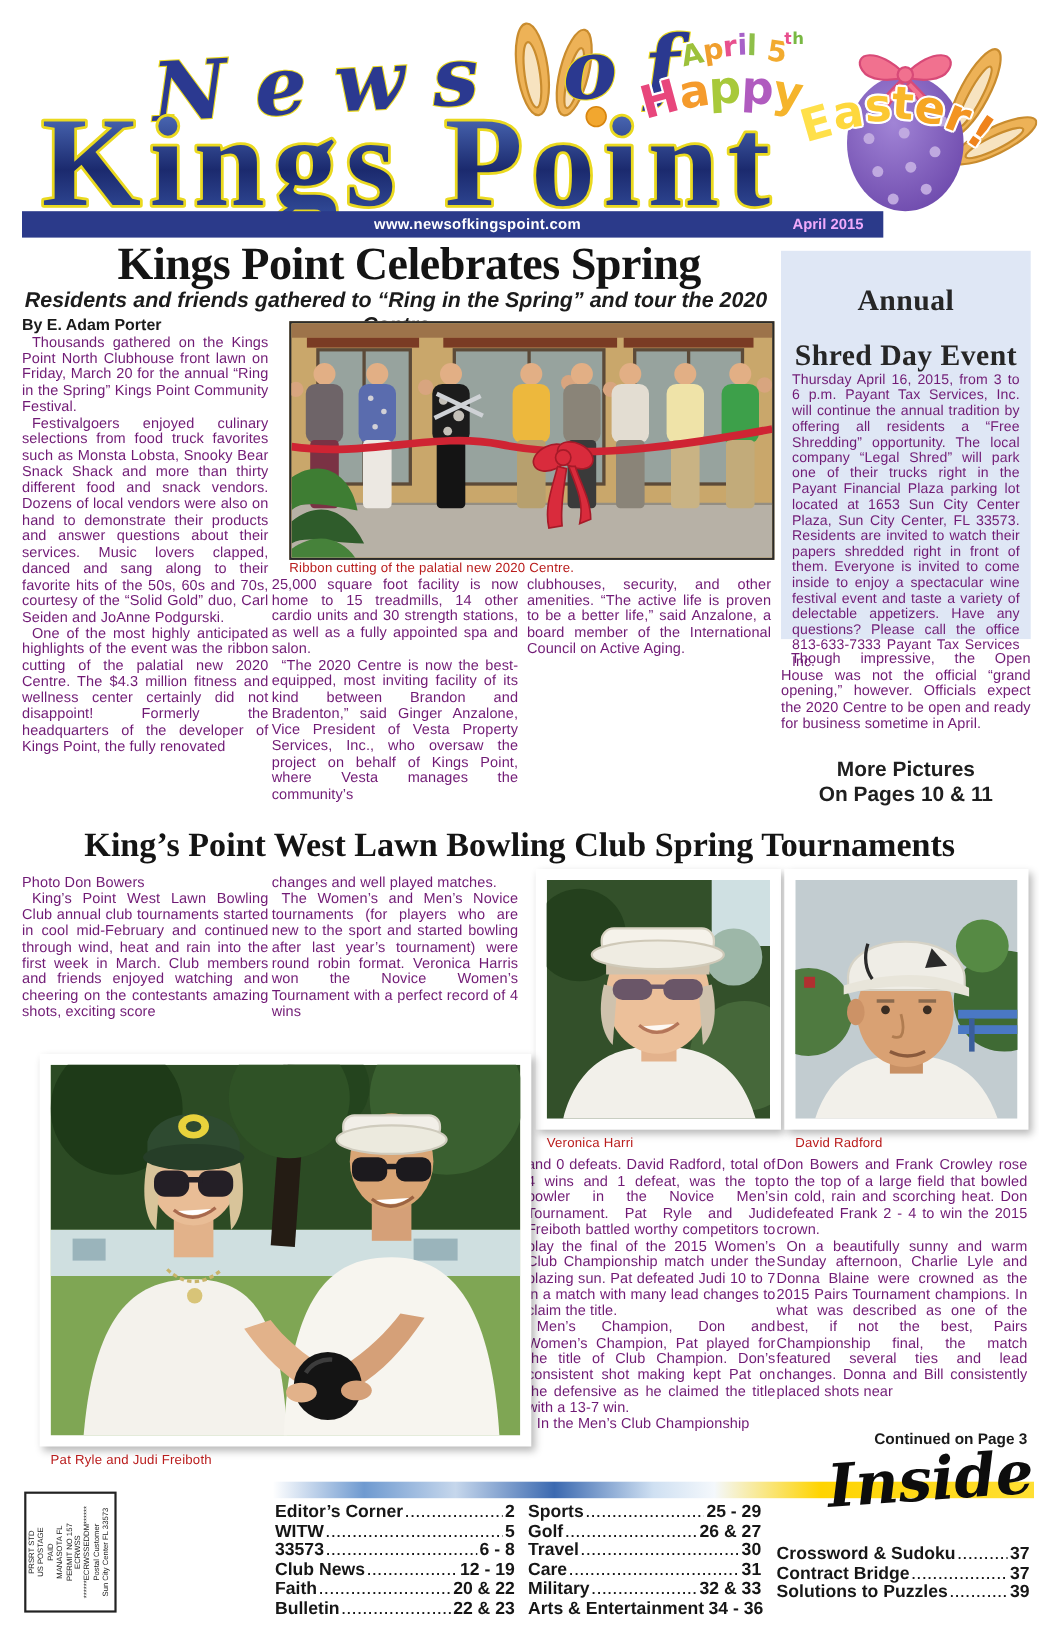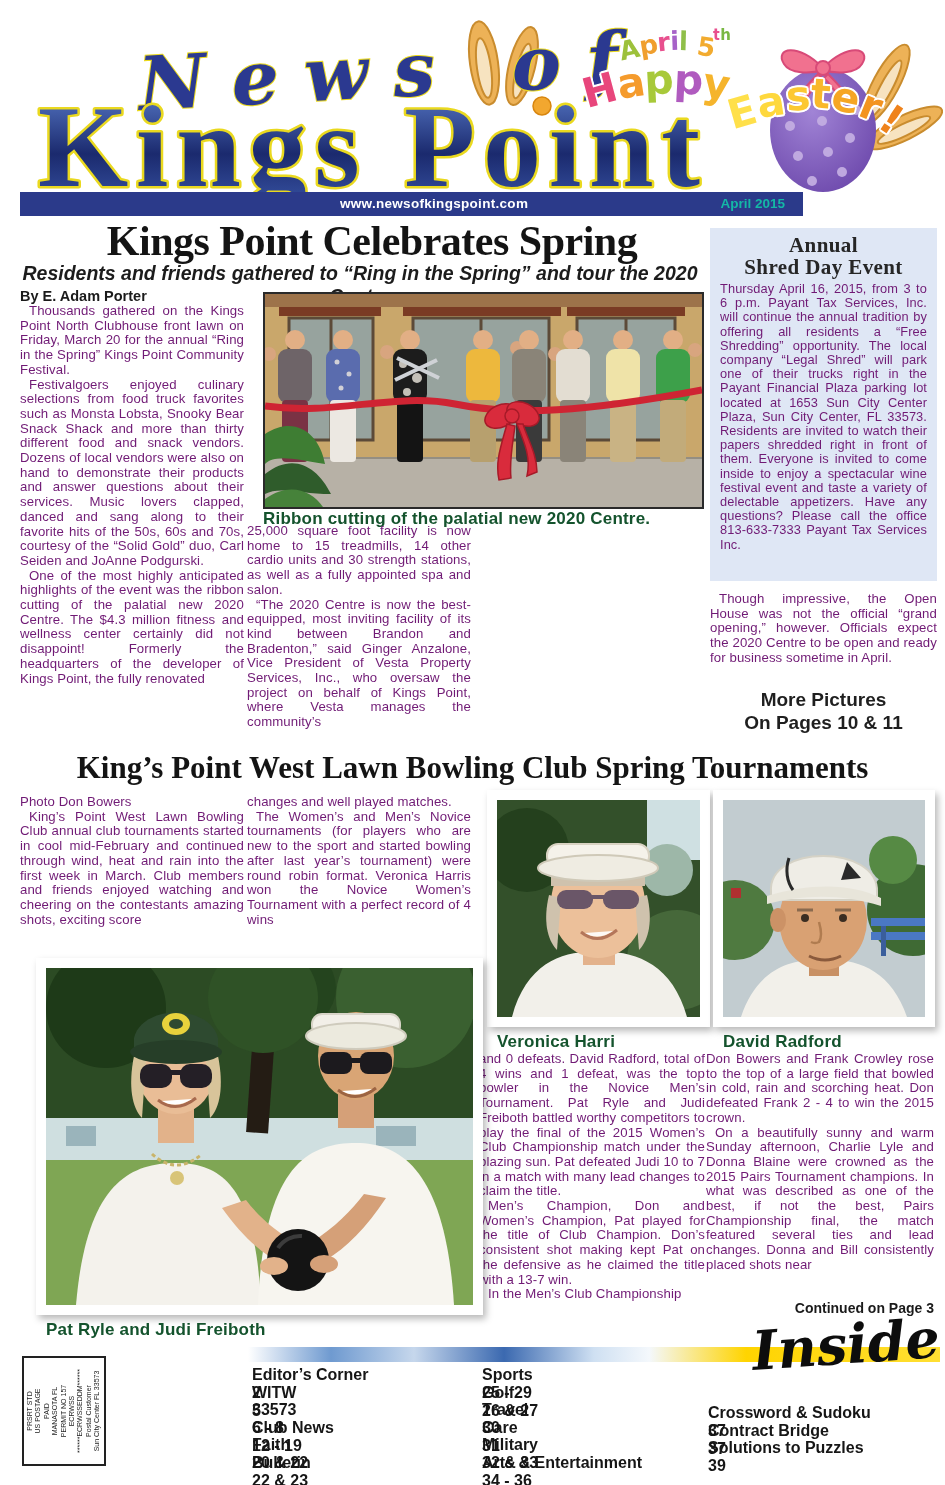--- a/index.html
+++ b/index.html
@@ -2,58 +2,58 @@
 <html><head>
 <meta charset="utf-8">
 <style>
   html,body{margin:0;padding:0;background:#ffffff;}
   #page{position:relative;width:945px;height:1485px;background:#ffffff;overflow:hidden;
         font-family:"Liberation Sans",sans-serif;}
   .abs{position:absolute;}
   
   #navbar{left:20px;top:192px;width:783px;height:24px;background:#2b3a8a;}
   #navbar .url{position:absolute;left:320px;top:4px;color:#fff;font-weight:bold;font-size:13.5px;letter-spacing:.3px;}
-  #navbar .issue{position:absolute;right:18px;top:4px;color:#14b8a6;font-weight:bold;font-size:13.5px;}
+  #navbar .issue{position:absolute;right:18px;top:4px;color:#f0abfc;font-weight:bold;font-size:13.5px;}
   .easter-word span{display:inline-block;font-family:"DejaVu Sans",sans-serif;font-weight:900;}
   .outlined span{text-shadow:-2px 0 0 #fff,2px 0 0 #fff,0 -2px 0 #fff,0 2px 0 #fff,
                  -1.4px -1.4px 0 #fff,1.4px 1.4px 0 #fff,-1.4px 1.4px 0 #fff,1.4px -1.4px 0 #fff;}
   #april-word{left:577px;top:26px;width:180px;font-size:26px;text-align:center;transform:rotate(-2deg);}
   #april-sup{left:713px;top:26px;width:40px;font-size:15px;}
   #happy-word{left:558px;top:56px;width:196px;font-size:41px;text-align:center;transform:rotate(-3deg);}
   #easter-word{left:728px;top:72px;width:215px;font-size:41px;letter-spacing:1px;}
   
   .headline{font-family:"Liberation Serif",serif;font-weight:bold;color:#141414;text-align:center;}
   #headline1{left:32px;top:217px;width:680px;font-size:42px;letter-spacing:-.5px;}
   #subhead1{left:14px;top:262px;width:692px;text-align:center;font-style:italic;font-weight:bold;
             font-size:19.5px;color:#1c1c1c;}
   #headline2{left:20px;top:750px;width:905px;font-size:31px;}
   .bodytext{font-size:13.2px;line-height:14.7px;color:#701a75;text-align:justify;letter-spacing:.1px;}
   .bodytext p{margin:0;text-indent:9px;}
   .bodytext p.cont{text-indent:0;}
   .byline{font-weight:bold;font-size:14.5px;color:#1a1a1a;}
-  .caption{font-weight:bold;font-size:17px;color:#14532d;letter-spacing:.2px;}
+  .caption{font-weight:normal;font-size:12px;color:#b91c1c;letter-spacing:.2px;}
   
   #shred-box{left:710px;top:228px;width:227px;height:353px;background:#dfe7f5;box-sizing:border-box;padding:6px 10px;}
-  #shred-box .t{font-family:"Liberation Serif",serif;font-weight:bold;font-size:21px;line-height:22px;
-                color:#262626;text-align:center;letter-spacing:.4px;}
+  #shred-box .t{font-family:"Liberation Serif",serif;font-weight:bold;font-size:27px;line-height:22px;
+                color:#262626;text-align:center;letter-spacing:.4px;margin-top:28px;}
   #shred-box .b{margin-top:4px;font-size:12.8px;line-height:14.2px;}
   #more-pics{left:710px;top:688px;width:227px;text-align:center;font-weight:bold;font-size:19px;color:#1f1f1f;line-height:23px;}
   
   .photo{border:2px solid #2a2a2a;background:#c9a76b;}
   .pframe{background:#fff;padding:10px;box-shadow:3px 4px 7px rgba(0,0,0,.28);}
   
   #mailbox{left:22px;top:1356px;width:84px;height:110px;border:2px solid #222;box-sizing:border-box;}
   #mailrot{position:absolute;left:50%;top:50%;width:106px;transform:translate(-50%,-50%) rotate(-90deg);
            font-size:7px;line-height:8.4px;text-align:center;color:#222;white-space:nowrap;}
   
   #toc-bar{left:248px;top:1347px;width:692px;height:15px;
     background:linear-gradient(90deg,#ffffff 0%,#6f9ad0 12%,#c6d7ec 24%,#3b69b0 37%,#cfe0f2 50%,
                #f4f8fc 58%,#ffd400 72%,#ffdf33 100%);}
   .toc-col{font-weight:bold;color:#161616;}
-  .toc-row{display:flex;align-items:baseline;height:17.6px;font-size:16px;flex-direction:column;}
+  .toc-row{display:flex;align-items:baseline;height:17.6px;font-size:16px;}
   .toc-label{white-space:nowrap;}
   .toc-dots{flex:1;overflow:hidden;white-space:nowrap;font-size:12px;letter-spacing:1.5px;color:#161616;margin:0 2px;}
   .toc-pages{white-space:nowrap;}
   #inside-script{left:752px;top:1312px;width:200px;font-family:"DejaVu Serif",serif;font-style:italic;
                  font-weight:bold;font-size:54px;color:#0d0d0d;transform:rotate(-4deg);}
   #continued{left:706px;top:1300px;width:228px;text-align:right;font-weight:bold;font-size:14px;color:#1a1a1a;}
 </style>
 </head>
 <body>
 
@@ -207,20 +207,21 @@
       </g>
     </svg>
   </div>
   <div class="abs caption" style="left:263px;top:509px;width:437px">Ribbon cutting of the palatial new 2020 Centre.</div>
 
   <div class="abs bodytext" style="left:247px;top:524px;width:224px">
     <p class="cont">25,000 square foot facility is now home to 15 treadmills, 14 other cardio units and 30 strength stations, as well as a fully appointed spa and salon.</p>
     <p>“The 2020 Centre is now the best-equipped, most inviting facility of its kind between Brandon and Bradenton,” said Ginger Anzalone, Vice President of Vesta Property Services, Inc., who oversaw the project on behalf of Kings Point, where Vesta manages the community’s</p>
   </div>
   <div class="abs bodytext" style="left:479px;top:524px;width:222px">
+    <p class="cont">clubhouses, security, and other amenities. “The active life is proven to be a better life,” said Anzalone, a board member of the International Council on Active Aging.</p>
   </div>
 
   <div class="abs" id="shred-box">
     <div class="t">Annual</div>
     <div class="t">Shred Day Event</div>
     <div class="b bodytext" style="width:auto">Thursday April 16, 2015, from 3 to 6 p.m. Payant Tax Services, Inc. will continue the annual tradition by offering all residents a “Free Shredding” opportunity. The local company “Legal Shred” will park one of their trucks right in the Payant Financial Plaza parking lot located at 1653 Sun City Center Plaza, Sun City Center, FL 33573. Residents are invited to watch their papers shredded right in front of them. Everyone is invited to come inside to enjoy a spectacular wine festival event and taste a variety of delectable appetizers. Have any questions? Please call the office 813-633-7333 Payant Tax Services Inc.</div>
   </div>
   <div class="abs bodytext" style="left:710px;top:592px;width:227px">
     <p>Though impressive, the Open House was not the official “grand opening,” however. Officials expect the 2020 Centre to be open and ready for business sometime in April.</p>
   </div>

